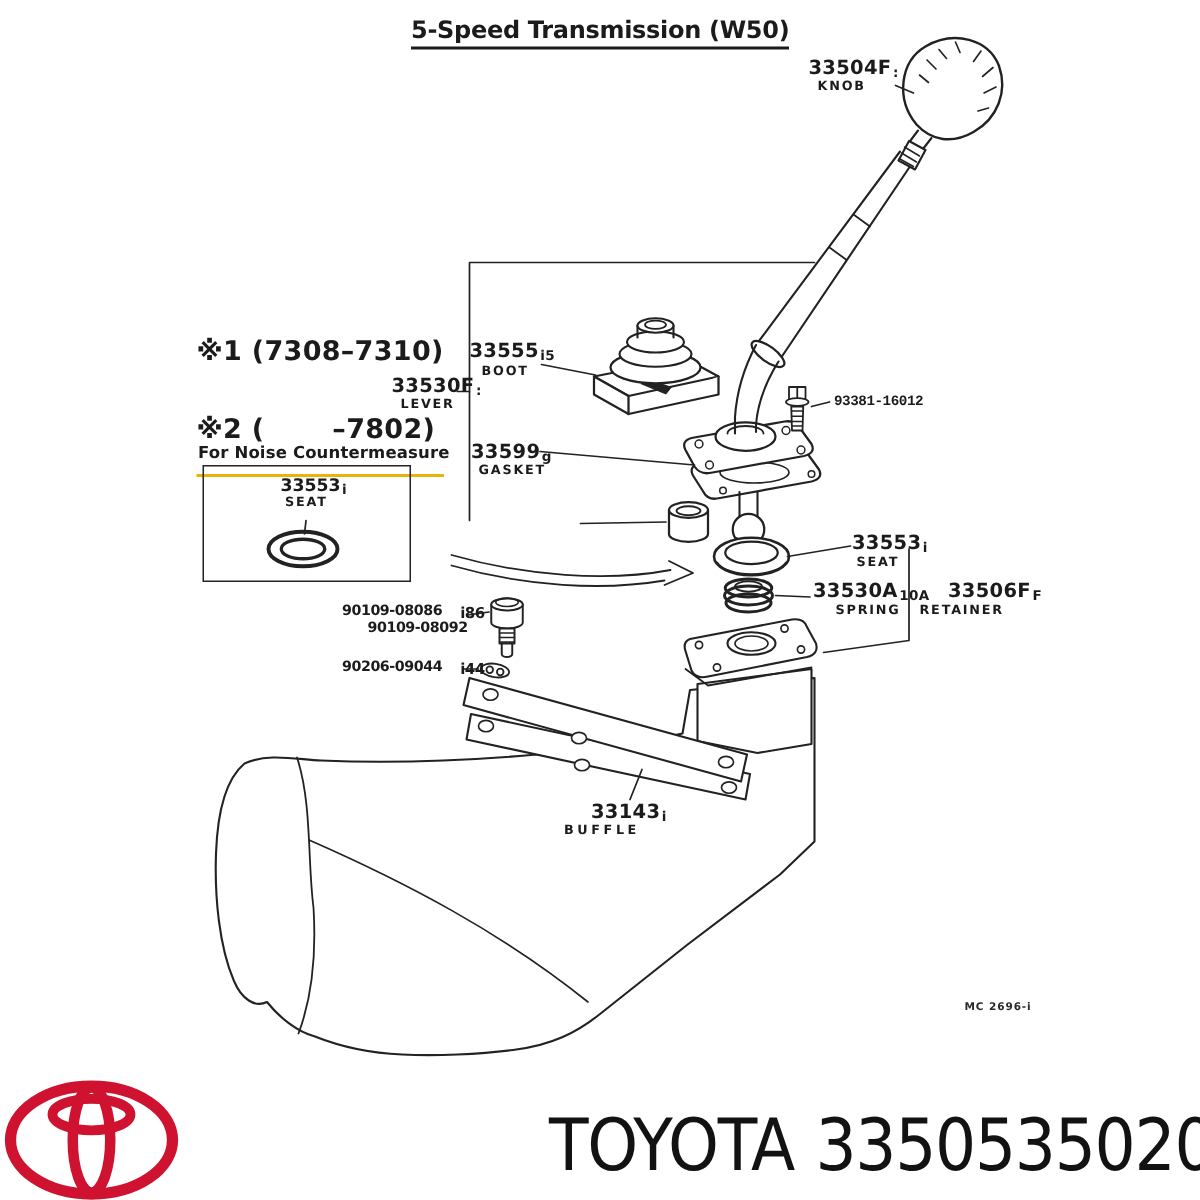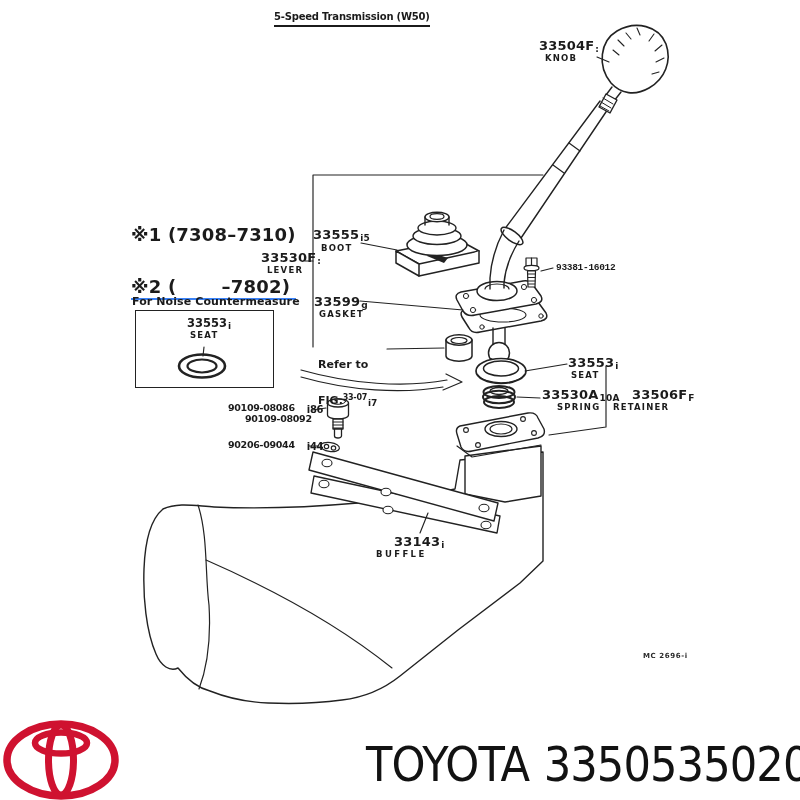--- a/index.html
+++ b/index.html
@@ -7,23 +7,23 @@
           font-family:"DejaVu Sans",sans-serif;color:#1b1b1b;}
   #art{position:absolute;left:0;top:0;}
   .lbl{position:absolute;font-weight:bold;color:#1b1b1b;white-space:pre;line-height:1.05;}
   .num{font-size:13px;letter-spacing:0.2px;}
   .num-md{font-size:11.5px;}
   .num-sm{font-size:9.5px;letter-spacing:-0.3px;}
   .pname{font-size:8.5px;letter-spacing:1.2px;}
   .pname.wide{letter-spacing:2.4px;}
   .mark{font-size:9px;vertical-align:-2px;margin-left:1px;font-weight:bold;}
   .figsup{font-size:8px;vertical-align:4px;letter-spacing:-0.3px;}
-  .title{font-size:10px;letter-spacing:-0.2px;border-bottom:2px solid #1b1b1b;padding-bottom:2px;}
+  .title{font-size:16px;letter-spacing:-0.2px;border-bottom:2px solid #1b1b1b;padding-bottom:2px;}
   .fn-line{font-size:18px;letter-spacing:0.2px;}
-  .fn-underline{border-bottom:2px solid #3b82f6;padding-bottom:1px;}
+  .fn-underline{border-bottom:2px solid #eab308;padding-bottom:19px;}
   .noise-title{font-size:11px;letter-spacing:0.1px;}
   .noise-box{position:absolute;left:135px;top:310px;width:137px;height:76px;border:1.6px solid #222;}
   .mc-code{font-size:7px;letter-spacing:0.6px;color:#2a2a2a;}
   .footer-text{position:absolute;left:366px;top:736px;font-size:48px;font-weight:500;color:#121212;
                letter-spacing:-1px;transform:scaleX(0.90);transform-origin:left top;white-space:pre;}
   .footer-text .gap{display:inline-block;width:16px;}
   .logo-wrap{position:absolute;left:2px;top:720px;width:120px;height:80px;}
 </style>
 </head>
 <body>
@@ -207,24 +207,20 @@
 
   <div class="lbl num" style="left:313px;top:228px;"><span>33555</span><span class="mark">i5</span></div>
   <div class="lbl pname" style="left:321px;top:244px;">BOOT</div>
 
   <div class="lbl num" style="left:261px;top:251px;"><span>33530F</span><span class="mark">:</span></div>
   <div class="lbl pname" style="left:267px;top:266px;">LEVER</div>
 
   <div class="lbl num" style="left:314px;top:295px;"><span>33599</span><span class="mark">g</span></div>
   <div class="lbl pname" style="left:319px;top:310px;">GASKET</div>
 
-  <div class="lbl" style="left:318px;top:336px;font-size:11px;">
-    <div>Refer to</div>
-    <div><span>FIG.</span><span class="figsup">33-07</span><span class="mark">i7</span></div>
-  </div>
 
   <div class="lbl num-sm" style="left:556px;top:263px;font-family:Liberation Mono, monospace;">93381-16012</div>
 
   <div class="lbl num" style="left:568px;top:356px;"><span>33553</span><span class="mark">i</span></div>
   <div class="lbl pname" style="left:571px;top:371px;">SEAT</div>
 
   <div class="lbl num" style="left:542px;top:388px;"><span>33530A</span><span class="mark">10A</span></div>
   <div class="lbl pname" style="left:557px;top:403px;text-align:right;">SPRING</div>
 
   <div class="lbl num" style="left:632px;top:388px;"><span>33506F</span><span class="mark">F</span></div>
@@ -236,21 +232,21 @@
   <div class="lbl num-sm" style="left:228px;top:440px;text-align:right;"><span>90206-09044</span><span class="mark" style="font-size:10px;margin-left:12px;">i44</span></div>
 
   <div class="lbl num" style="left:394px;top:535px;"><span>33143</span><span class="mark">i</span></div>
   <div class="lbl pname wide" style="left:376px;top:550px;">BUFFLE</div>
 
   <div class="lbl noise-title" style="left:132px;top:296px;">For Noise Countermeasure</div>
   <div class="noise-box"></div>
   <div class="lbl num-md" style="left:187px;top:317px;"><span>33553</span><span class="mark">i</span></div>
   <div class="lbl pname" style="left:190px;top:331px;">SEAT</div>
 
-  <div class="lbl mc-code" style="left:627px;top:653px;padding-left:16px;">MC 2696-i</div>
+  <div class="lbl mc-code" style="left:627px;top:668px;padding-left:16px;">MC 2696-i</div>
 
   <div class="logo-wrap">
     <svg width="120" height="80" viewBox="0 0 120 80">
       <g fill="none" stroke="#cf1230">
         <ellipse class="logo-ellipse" cx="59" cy="40" rx="54" ry="36" stroke-width="7.5" stroke="#cf1230"></ellipse>
         <ellipse class="logo-ellipse" cx="59" cy="40" rx="12.5" ry="35" stroke-width="7" stroke="#cf1230"></ellipse>
         <ellipse class="logo-ellipse" cx="59" cy="23" rx="26" ry="10.5" stroke-width="6.5" stroke="#cf1230"></ellipse>
       </g>
     </svg>
   </div>

